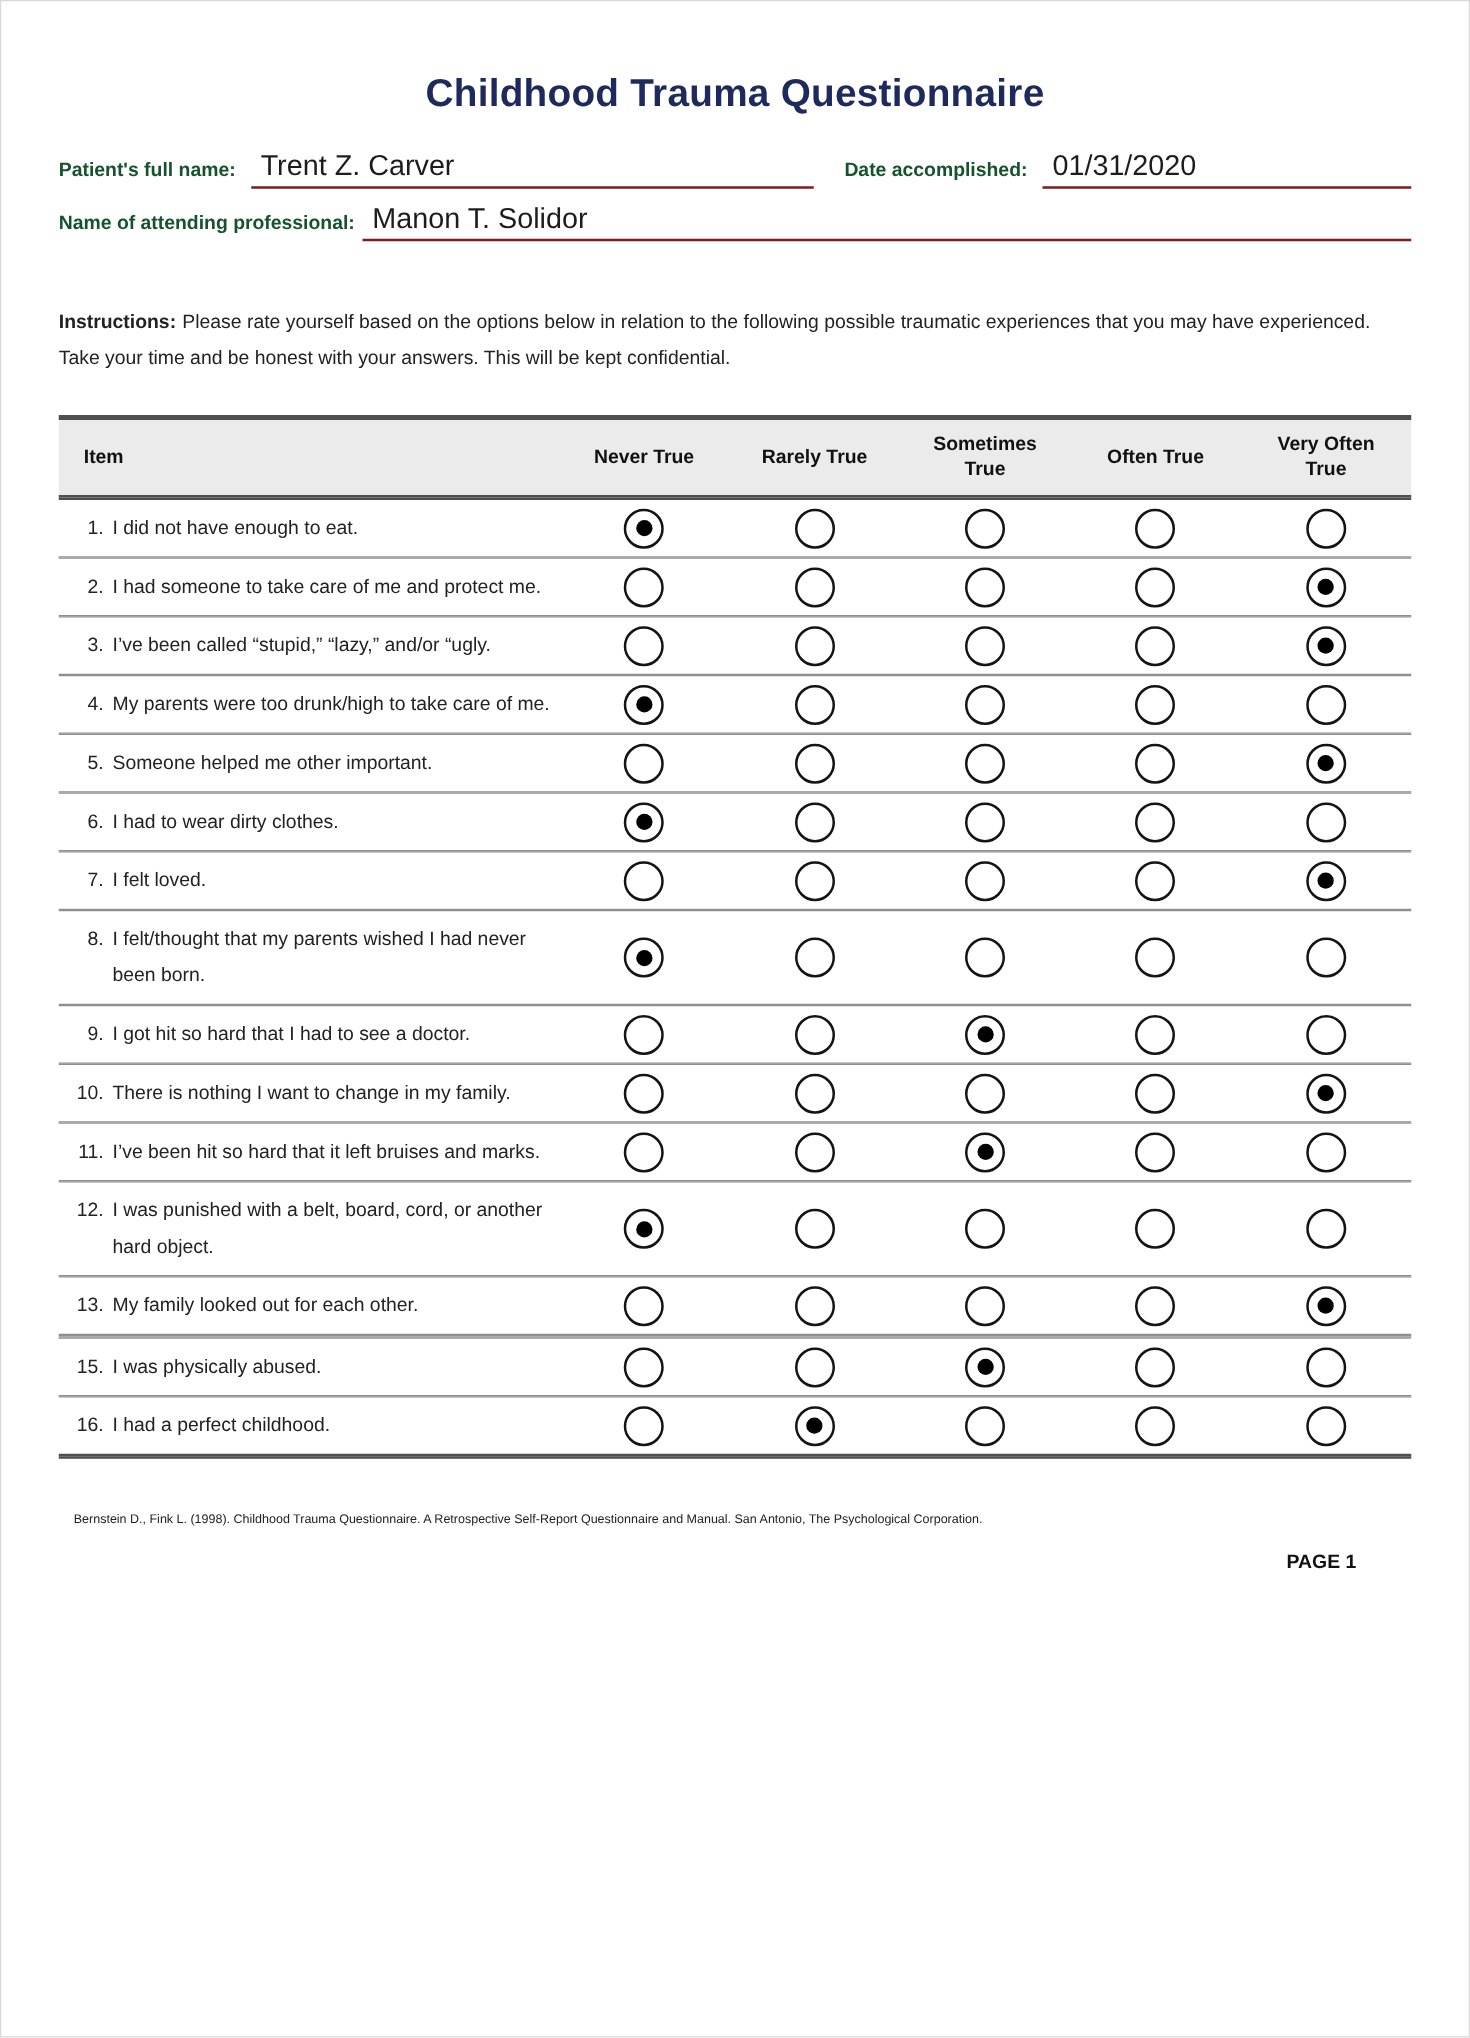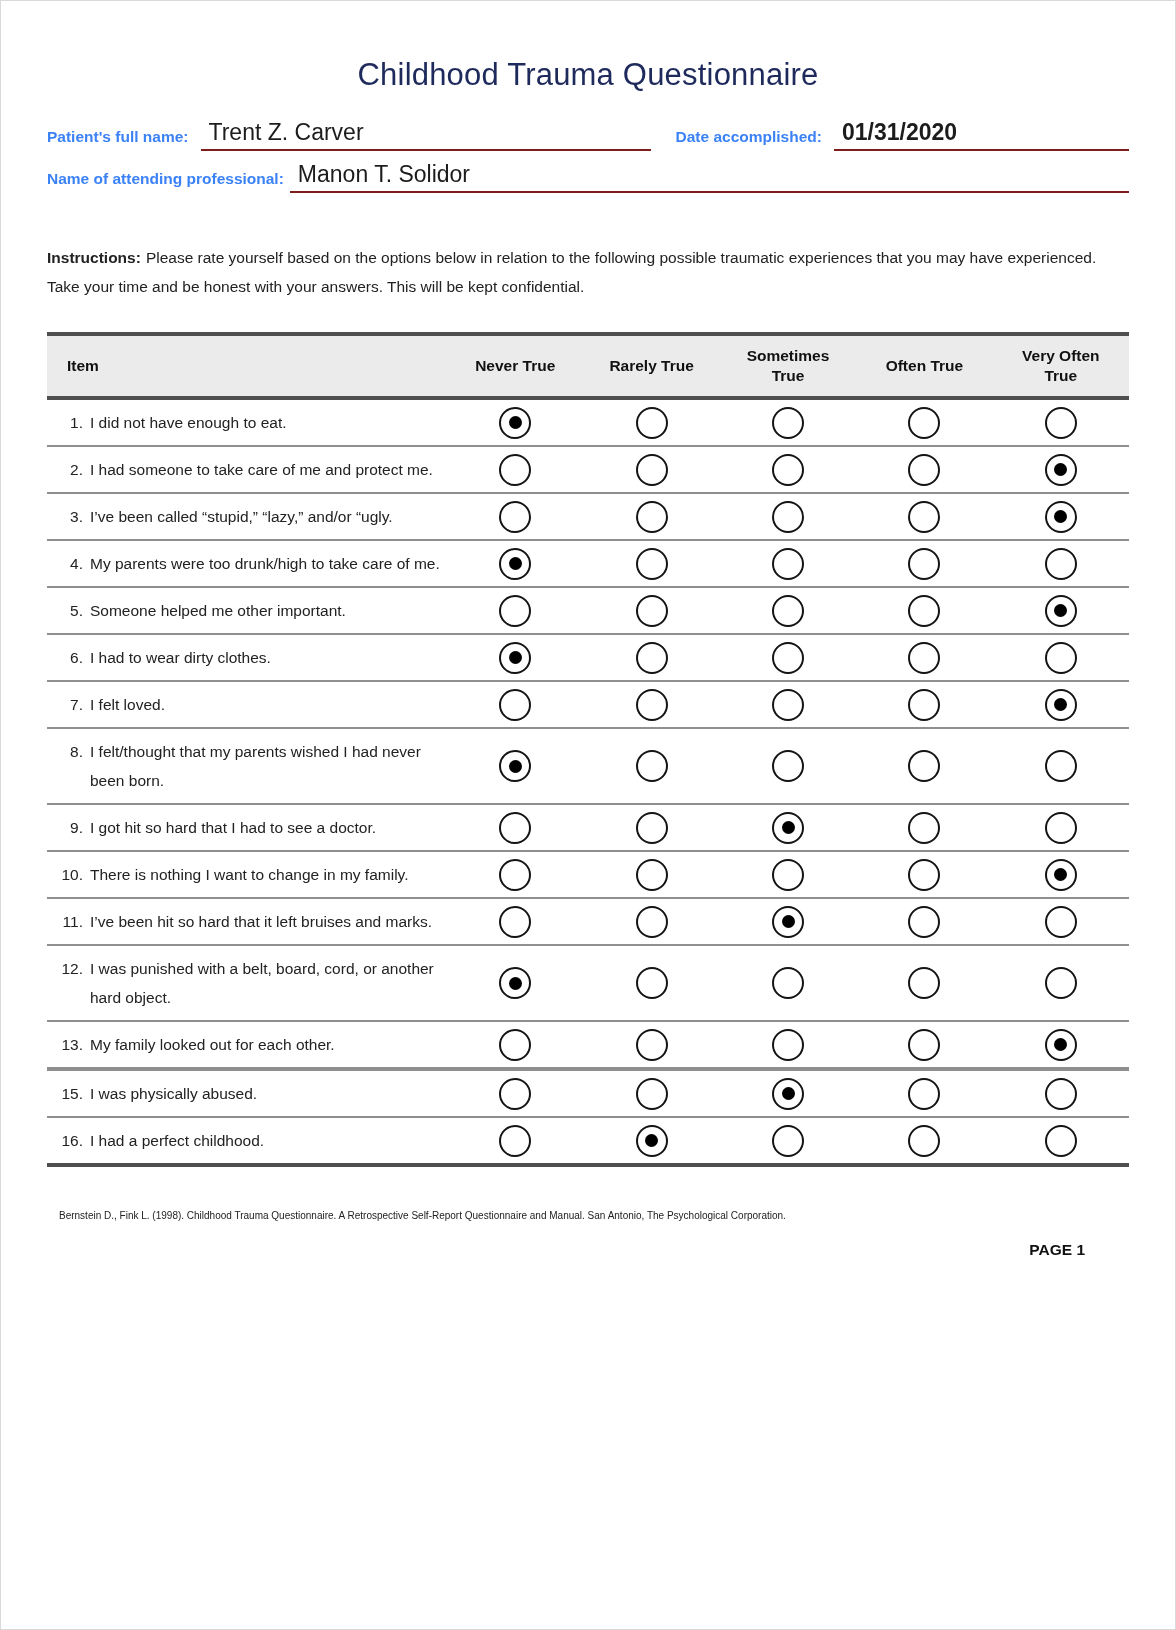--- a/index.html
+++ b/index.html
@@ -15,42 +15,42 @@
     width: 1176px; height: 1630px;
     padding: 0 46px;
     border: 1px solid #d9d9d9;
     background: #ffffff;
   }
   
   .title {
     margin-top: 56px;
     text-align: center;
     font-size: 31px;
-    font-weight: normal;
+    font-weight: bold;
     letter-spacing: 0.2px;
     color: #1f2a5c;
   }
   
   .form-row { display: flex; align-items: flex-end; }
   .form-row-1 { margin-top: 26px; }
   .form-row-2 { margin-top: 10px; }
   .f-label {
     font-size: 15.5px; font-weight: bold; white-space: nowrap;
-    padding-bottom: 5px; color: #3b82f6;
+    padding-bottom: 5px; color: #14532d;
   }
   .f-field {
     border-bottom: 2px solid #7f1d1d;
     font-size: 23px; color: #1c1c1c;
     padding: 0 0 4px 8px;
     line-height: 26px;
     min-height: 32px;
   }
   .f-patient { width: 450px; margin-left: 12px; }
   .f-date-label { margin-left: 25px; }
-  .f-date { flex: 1; margin-left: 12px; font-weight: bold; }
+  .f-date { flex: 1; margin-left: 12px; }
   .f-prof { flex: 1; margin-left: 6px; }
   
   .instructions {
     margin-top: 50px;
     font-size: 15.5px;
     line-height: 29px;
     color: #222;
   }
   .instructions .ilabel { font-weight: bold; margin-right: 5px; }
   

